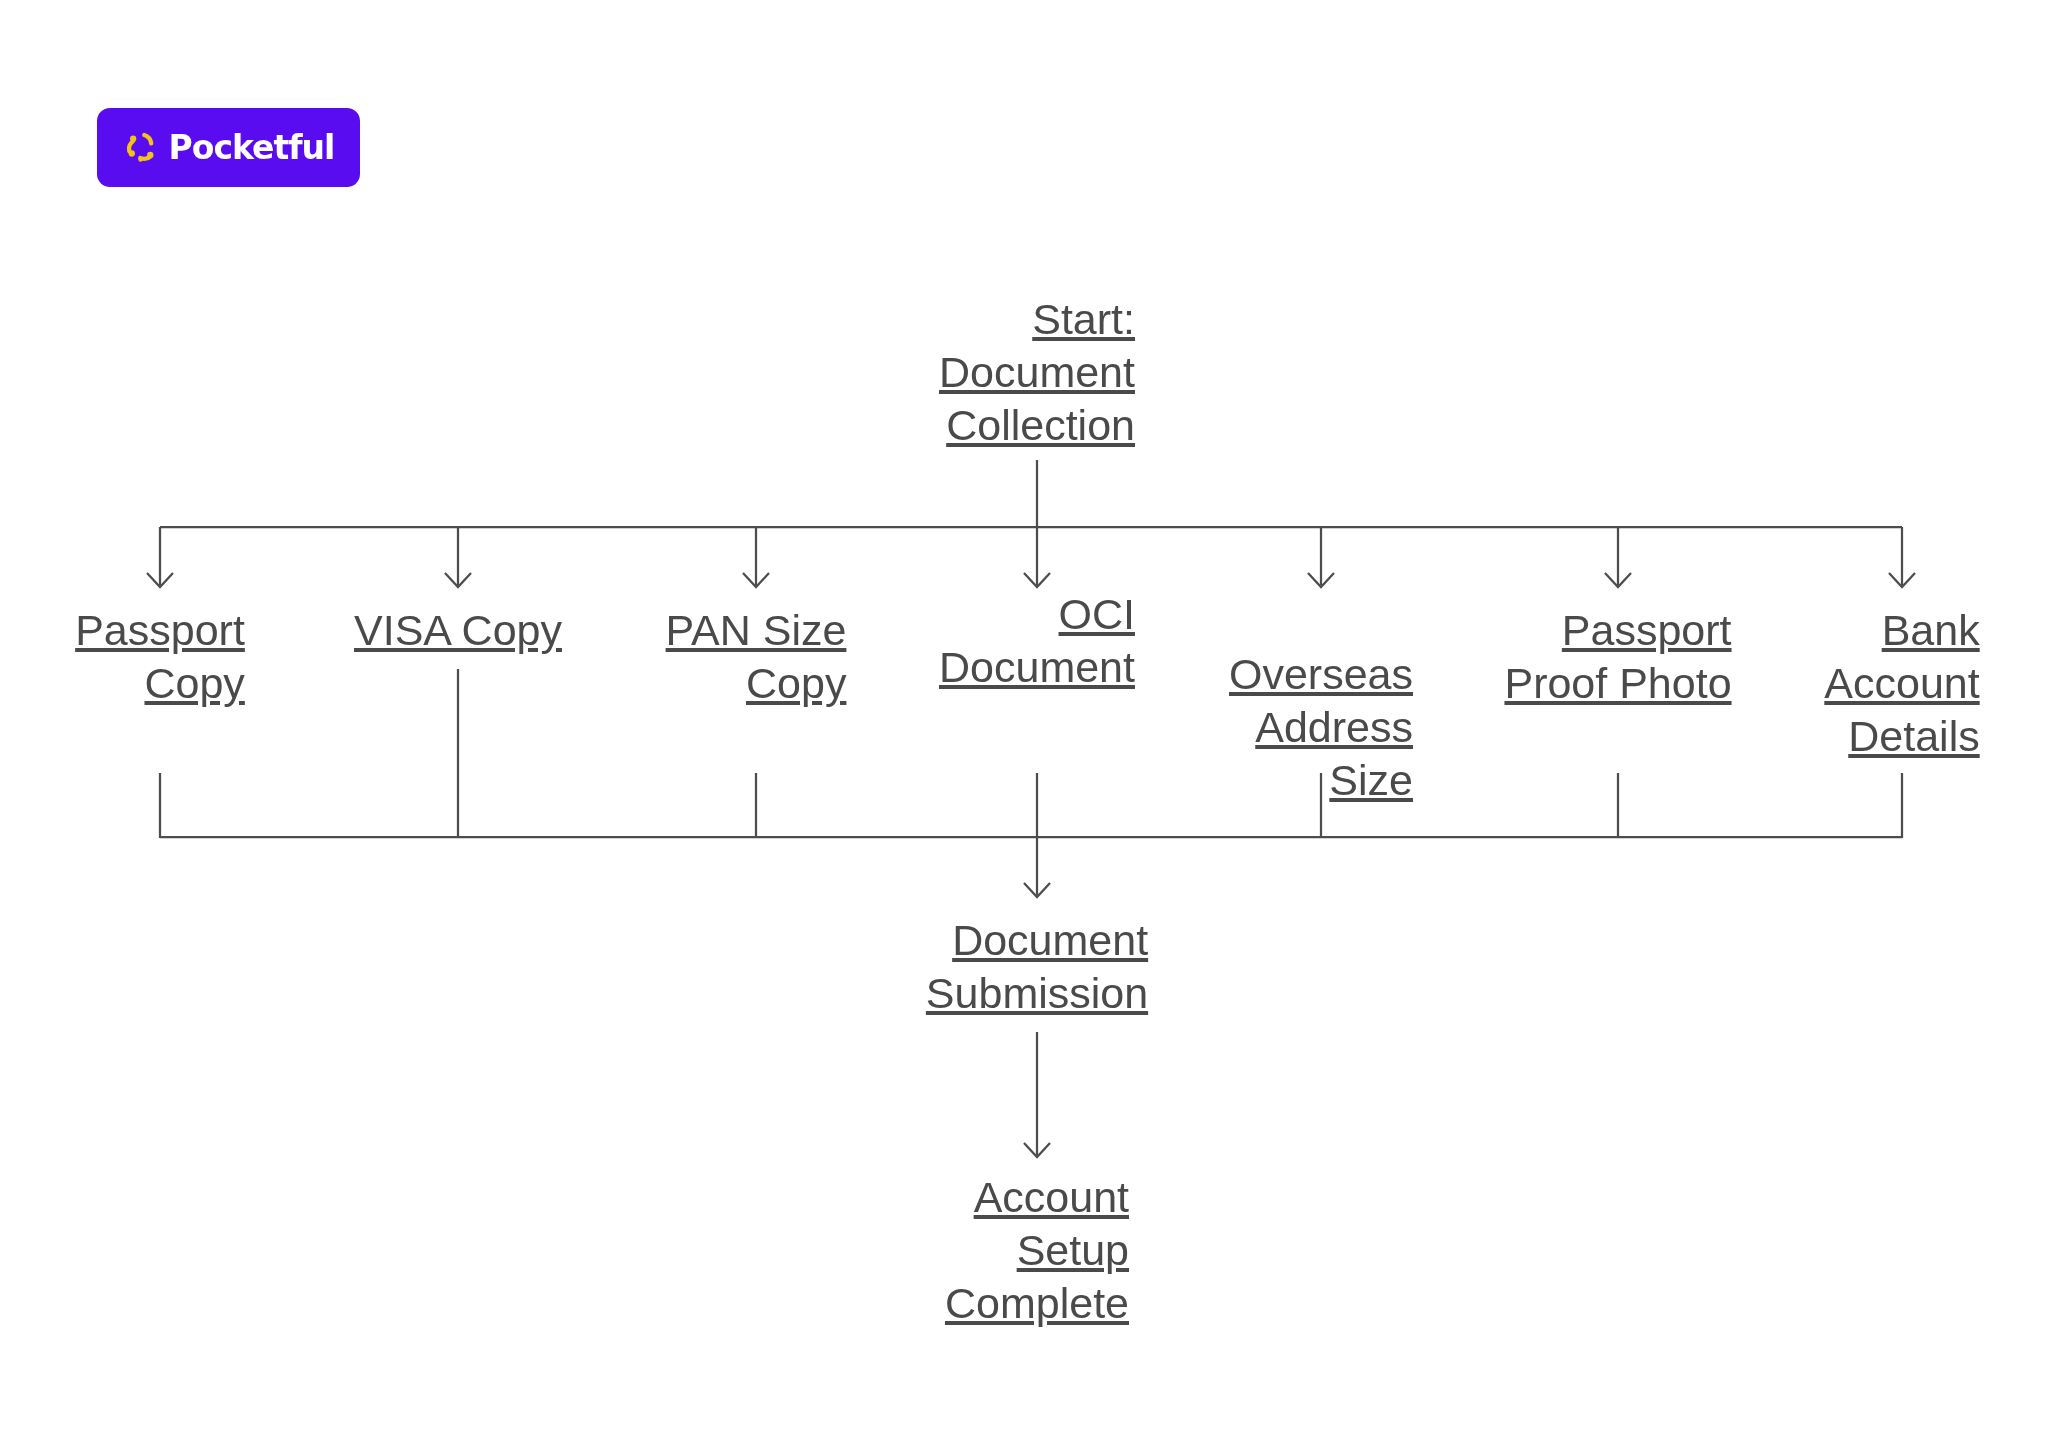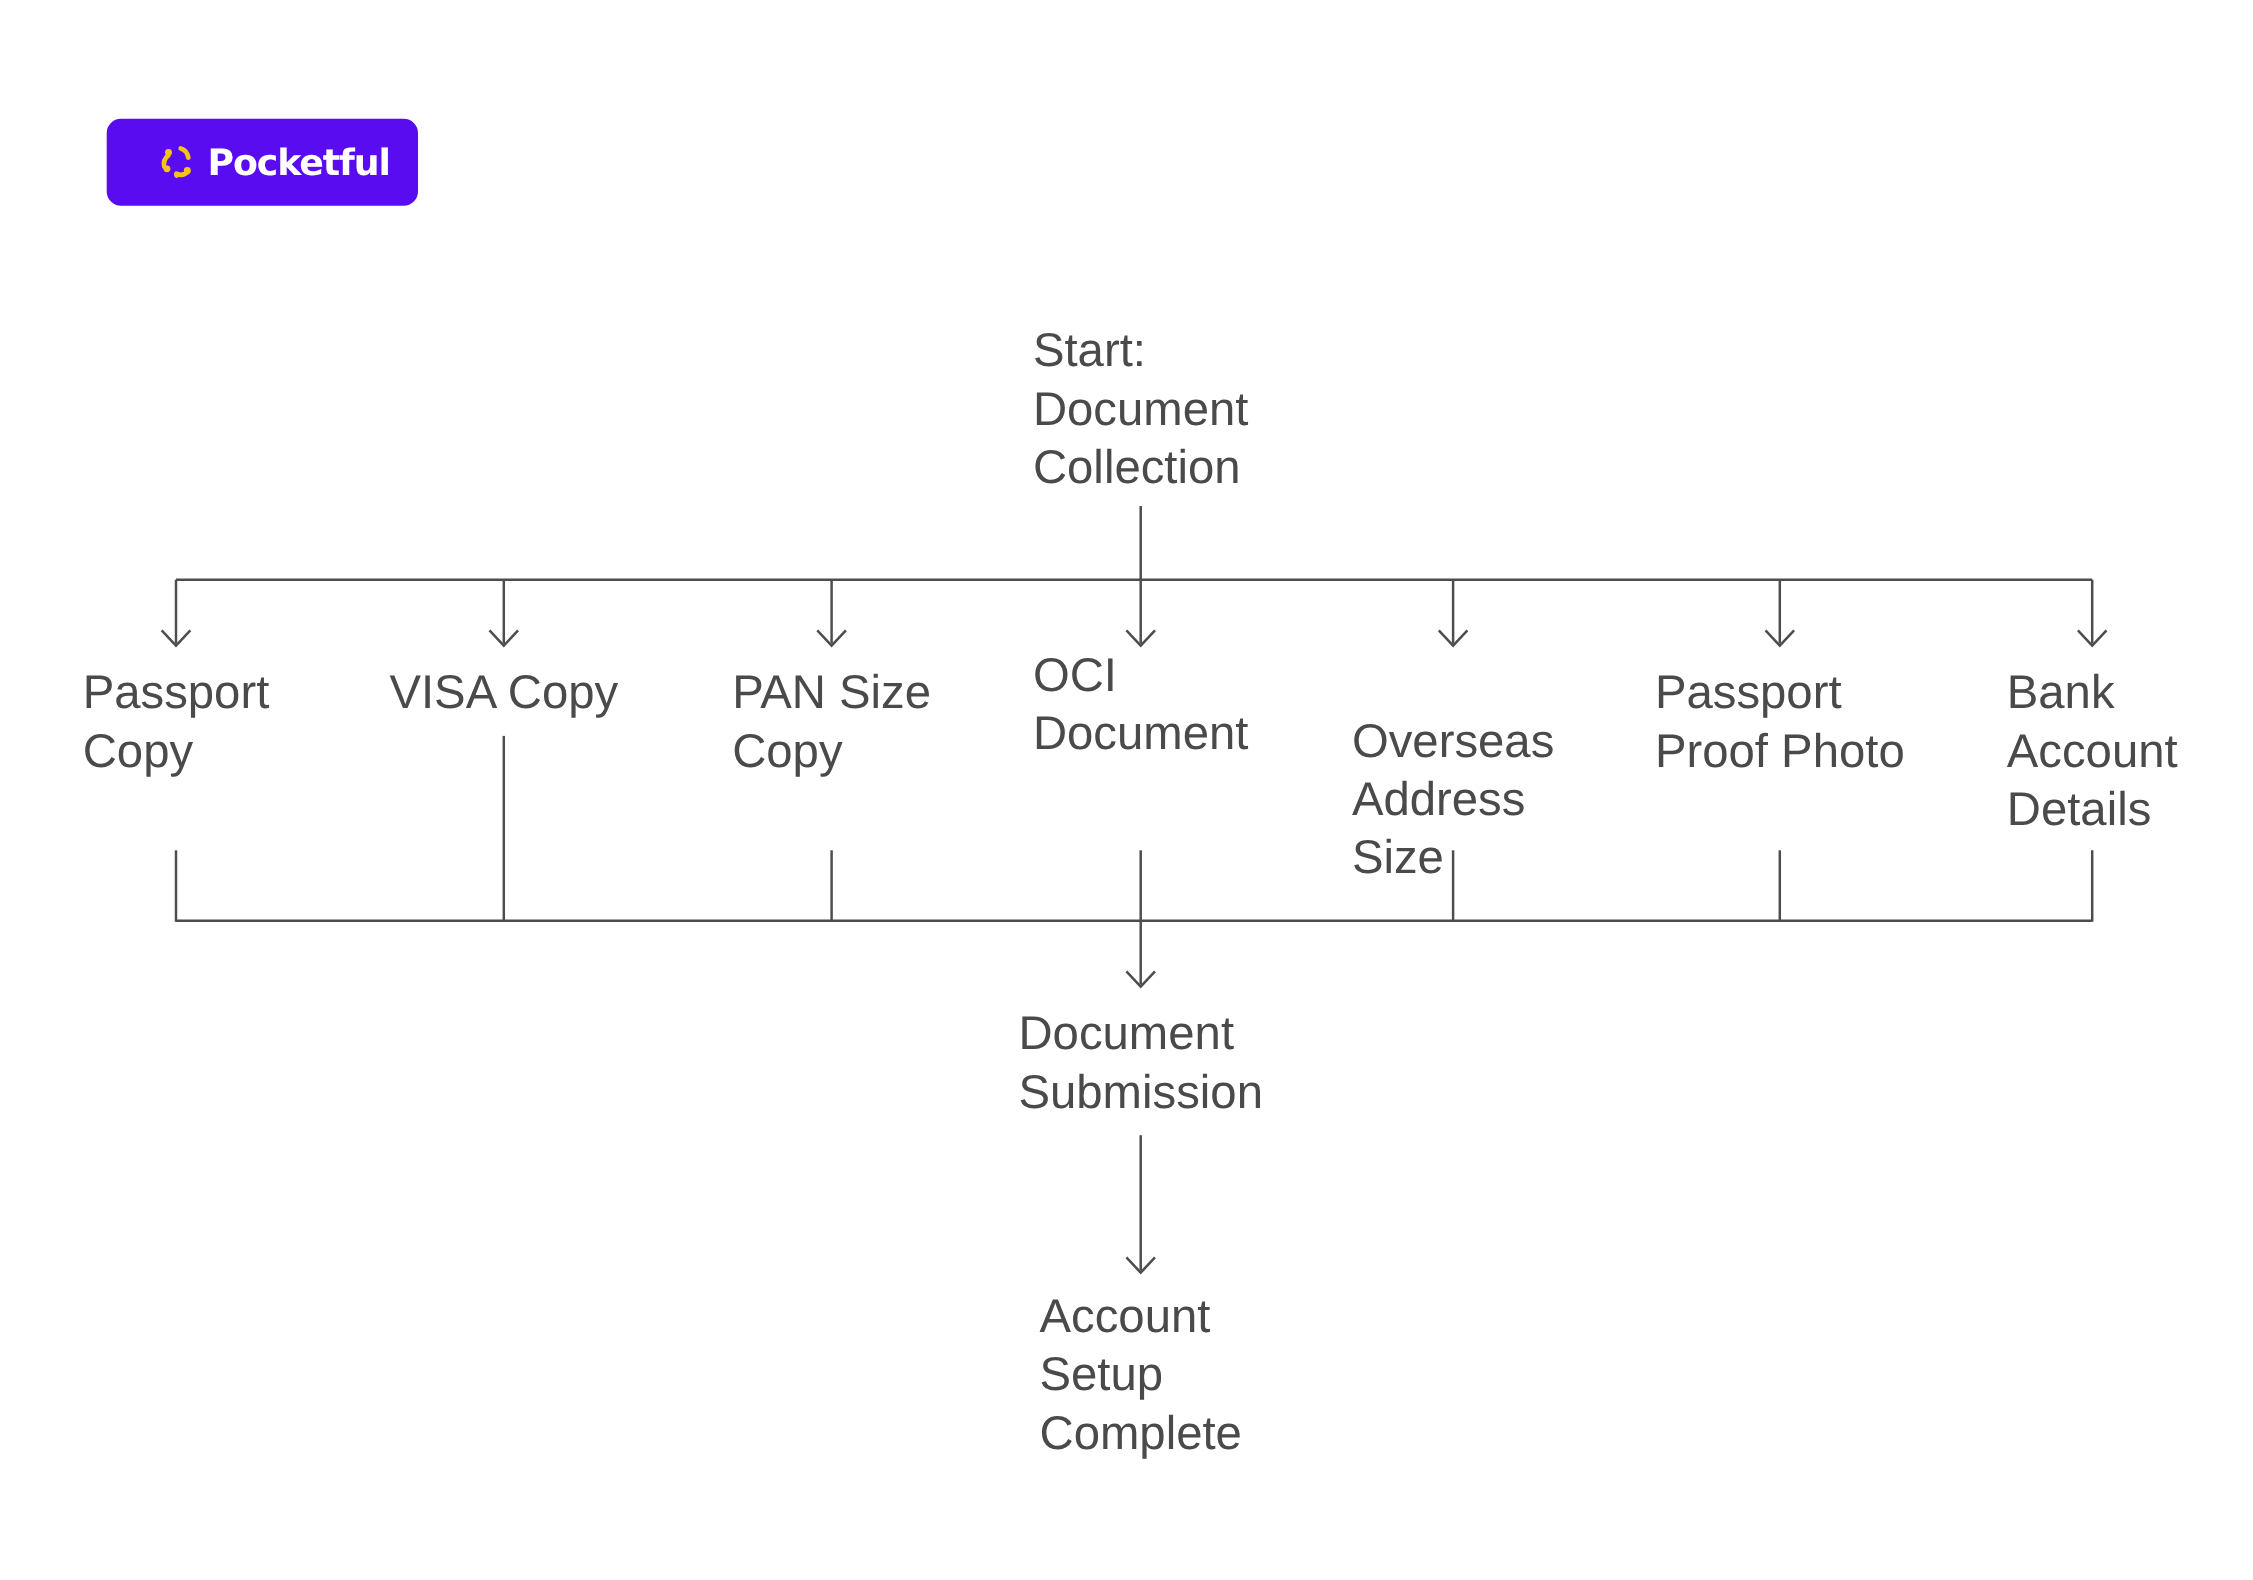--- a/index.html
+++ b/index.html
@@ -15,21 +15,20 @@
   .logo{
     position:absolute;
     left:97px; top:108px;
     width:263px; height:79px;
     background:#5a0cf0;
     border-radius:13px;
     display:flex;
     align-items:center;
     justify-content:center;
     gap:9px;
-    padding-left:20px;
   }
   .logo .brand{
     color:#ffffff;
     font-family:"DejaVu Sans", sans-serif;
     font-weight:bold;
     font-size:33px;
     letter-spacing:-1px;
     white-space:nowrap;
   }
   .logo svg{display:block;}
@@ -41,25 +40,26 @@
     font-size:53px;
     line-height:64px;
     font-weight:bold;
     color:#474747;
     white-space:nowrap;
   }
   
   .node{
     position:absolute;
     transform:translateX(-50%);
-    text-align:left;
+    text-align:right;
     font-size:43px;
     line-height:53px;
     color:#4a4a4a;
     white-space:nowrap;
+    text-decoration:underline;
   }
   .node .nl{display:block;}
   
   svg.connectors{
     position:absolute;
     left:0; top:0;
     width:2048px; height:1436px;
   }
 </style>
 </head>

